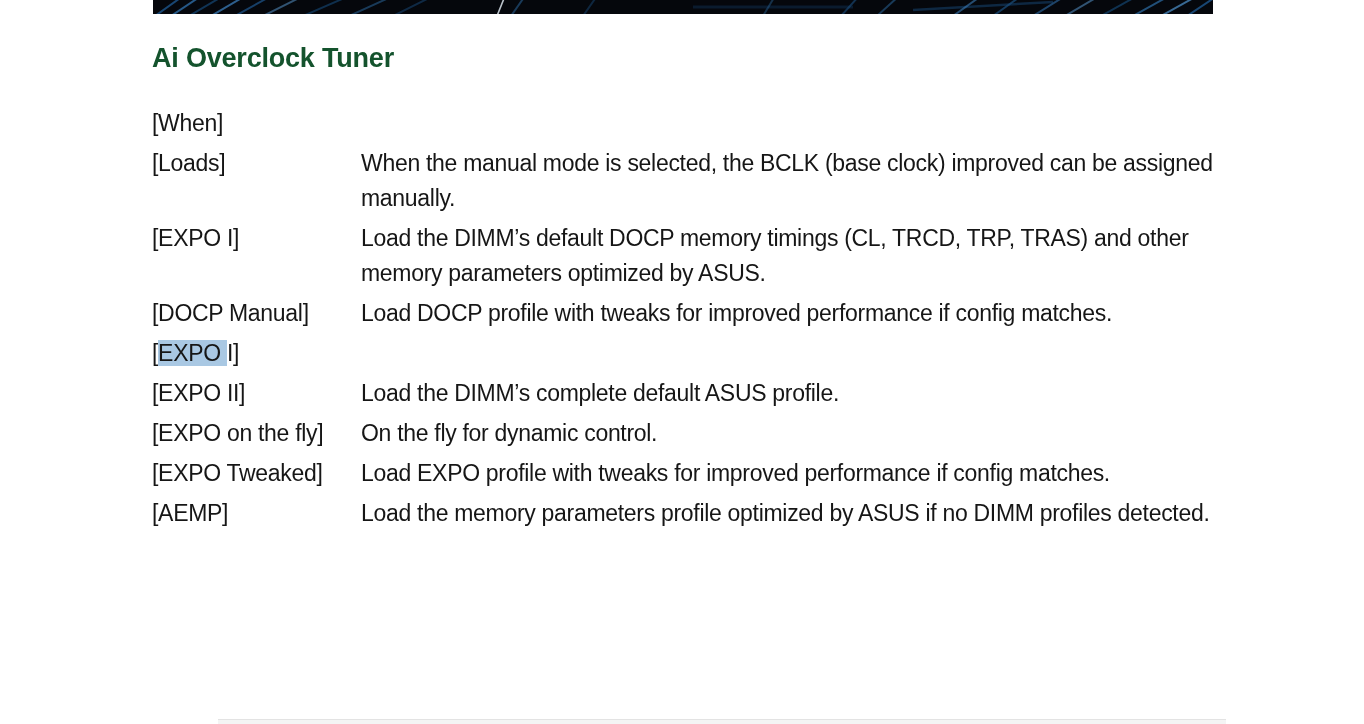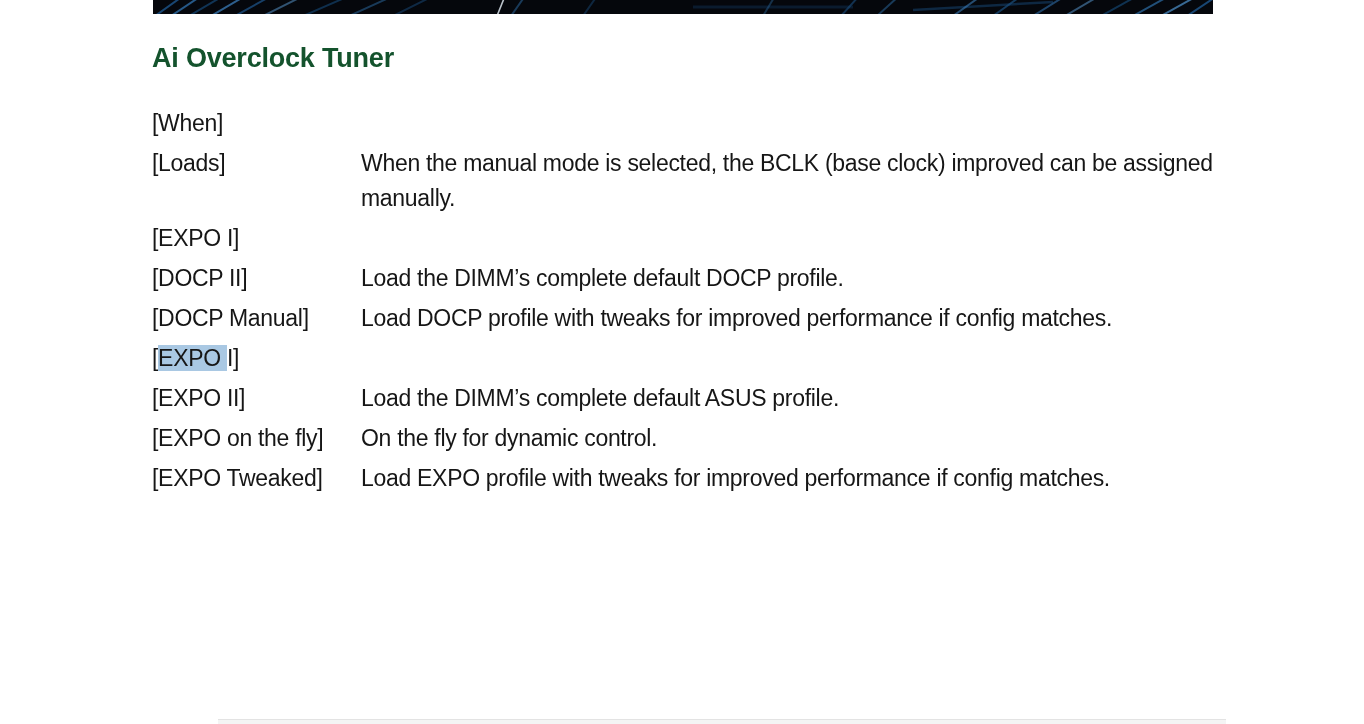--- a/index.html
+++ b/index.html
@@ -108,40 +108,41 @@
   <div class="deflist" id="deflist">
       <div class="defrow">
         <div class="term"><span>[When]</span></div>
       </div>
       <div class="defrow">
         <div class="term"><span>[Loads]</span></div>
         <div class="desc">When the manual mode is selected, the BCLK (base clock) improved can be assigned manually.</div>
       </div>
       <div class="defrow">
         <div class="term"><span>[EXPO I]</span></div>
-      </div>
-      <div class="defrow">
-        <div class="term"><span>[DOCP II]</span></div>
-        <div class="desc">Load the DIMM’s complete default DOCP profile.</div>
+        <div class="desc">Load the DIMM’s default DOCP memory timings (CL, TRCD, TRP, TRAS) and other memory parameters optimized by ASUS.</div>
       </div>
       <div class="defrow">
         <div class="term"><span>[DOCP Manual]</span></div>
         <div class="desc">Load DOCP profile with tweaks for improved performance if config matches.</div>
       </div>
       <div class="defrow">
         <div class="term"><span>[</span><span class="hl">EXPO </span><span>I]</span></div>
       </div>
       <div class="defrow">
         <div class="term"><span>[EXPO II]</span></div>
         <div class="desc">Load the DIMM’s complete default ASUS profile.</div>
       </div>
       <div class="defrow">
         <div class="term"><span>[EXPO on the fly]</span></div>
         <div class="desc">On the fly for dynamic control.</div>
       </div>
       <div class="defrow">
         <div class="term"><span>[EXPO Tweaked]</span></div>
         <div class="desc">Load EXPO profile with tweaks for improved performance if config matches.</div>
       </div>
+      <div class="defrow">
+        <div class="term"><span>[AEMP]</span></div>
+        <div class="desc">Load the memory parameters profile optimized by ASUS if no DIMM profiles detected.</div>
+      </div>
     </div>
 </div>
 
 <div class="bottom-box"></div>
 
 </body></html>

